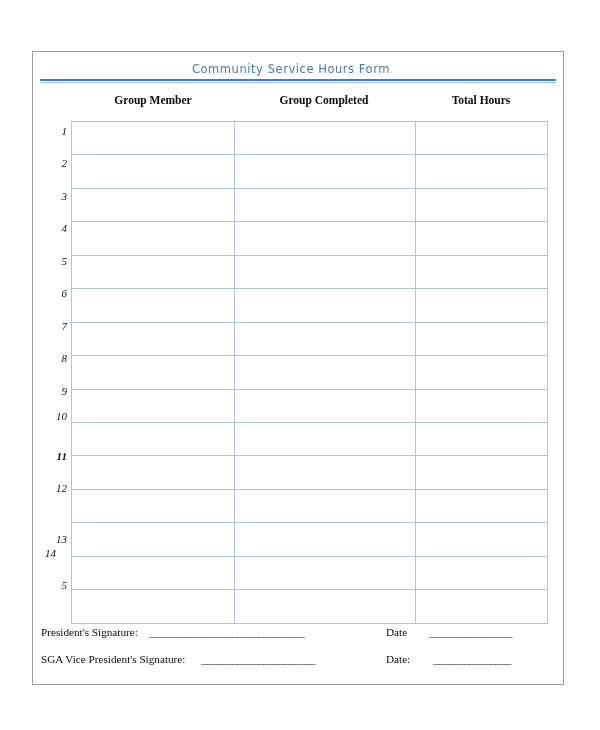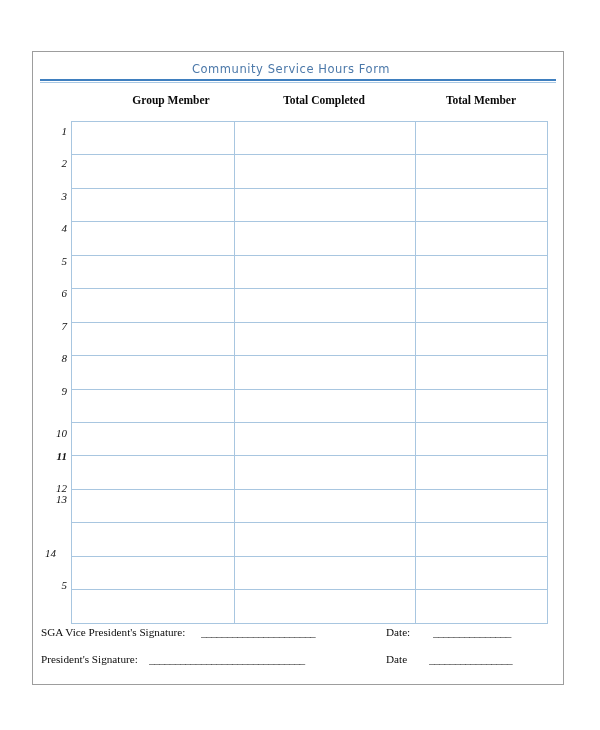--- a/index.html
+++ b/index.html
@@ -71,21 +71,21 @@
   .col-header {
     position: absolute;
     top: 94px;
     font-family: "Liberation Serif", serif;
     font-weight: bold;
     font-size: 11.5px;
     color: #0a0a0a;
     text-align: center;
     white-space: nowrap;
   }
-  #header-group-member   { left: 91px;  width: 160px; }
+  #header-group-member   { left: 73px;  width: 160px; }
   #header-hours-completed{ left: 244px; width: 160px; }
   #header-total-hours    { left: 401px; width: 160px; }
 
   
   #hours-table {
     position: absolute;
     left: 71px;
     top: 121px;
     width: 476px;
     height: 487px;
@@ -181,37 +181,37 @@
 <div id="form-title">
   <span>Community Service Hours Form</span>
 </div>
 
 <div id="title-rule">
   <div class="rule-thick"></div>
   <div class="rule-thin"></div>
 </div>
 
 <div class="col-header" id="header-group-member">Group Member</div>
-<div class="col-header" id="header-hours-completed">Total Completed</div>
-<div class="col-header" id="header-total-hours">Total Member</div>
+<div class="col-header" id="header-hours-completed">Group Completed</div>
+<div class="col-header" id="header-total-hours">Total Hours</div>
 
 <div id="row-numbers">
     <div class="row-number" style="top: 4px;">1</div>
     <div class="row-number" style="top: 36.45px;">2</div>
     <div class="row-number" style="top: 68.9px;">3</div>
     <div class="row-number" style="top: 101.35px;">4</div>
     <div class="row-number" style="top: 133.8px;">5</div>
     <div class="row-number" style="top: 166.25px;">6</div>
     <div class="row-number" style="top: 198.7px;">7</div>
     <div class="row-number" style="top: 231.15px;">8</div>
     <div class="row-number" style="top: 263.6px;">9</div>
-    <div class="row-number" style="top: 306px;">10</div>
+    <div class="row-number" style="top: 289px;">10</div>
     <div class="row-number" style="top: 328.5px; font-weight: bold;">11</div>
     <div class="row-number" style="top: 360.95px;">12</div>
-    <div class="row-number" style="top: 372px;">13</div>
+    <div class="row-number" style="top: 412px;">13</div>
     <div class="row-number" style="top: 425.85px; text-align: center;">14</div>
     <div class="row-number" style="top: 458.3px;">5</div>
   </div>
 
 <table id="hours-table">
   <colgroup>
     <col class="c-member">
     <col class="c-hours">
     <col class="c-total">
   </colgroup>
@@ -289,27 +289,27 @@
       <tr>
         <td></td>
         <td></td>
         <td></td>
       </tr>
     </tbody>
 </table>
 
 <div id="signature-block">
 
+  <div class="sig-row" id="sig-row-president">
+    <span class="sig-label">President's Signature:</span>
+    <span class="sig-line">______________________________</span>
+    <span class="date-label">Date</span>
+    <span class="date-line">________________</span>
+  </div>
+
   <div class="sig-row" id="sig-row-vice">
     <span class="sig-label">SGA Vice President's Signature:</span>
     <span class="sig-line">______________________</span>
     <span class="date-label">Date:</span>
     <span class="date-line">_______________</span>
   </div>
 
-  <div class="sig-row" id="sig-row-president">
-    <span class="sig-label">President's Signature:</span>
-    <span class="sig-line">______________________________</span>
-    <span class="date-label">Date</span>
-    <span class="date-line">________________</span>
-  </div>
-
 </div>
 
 </body></html>

